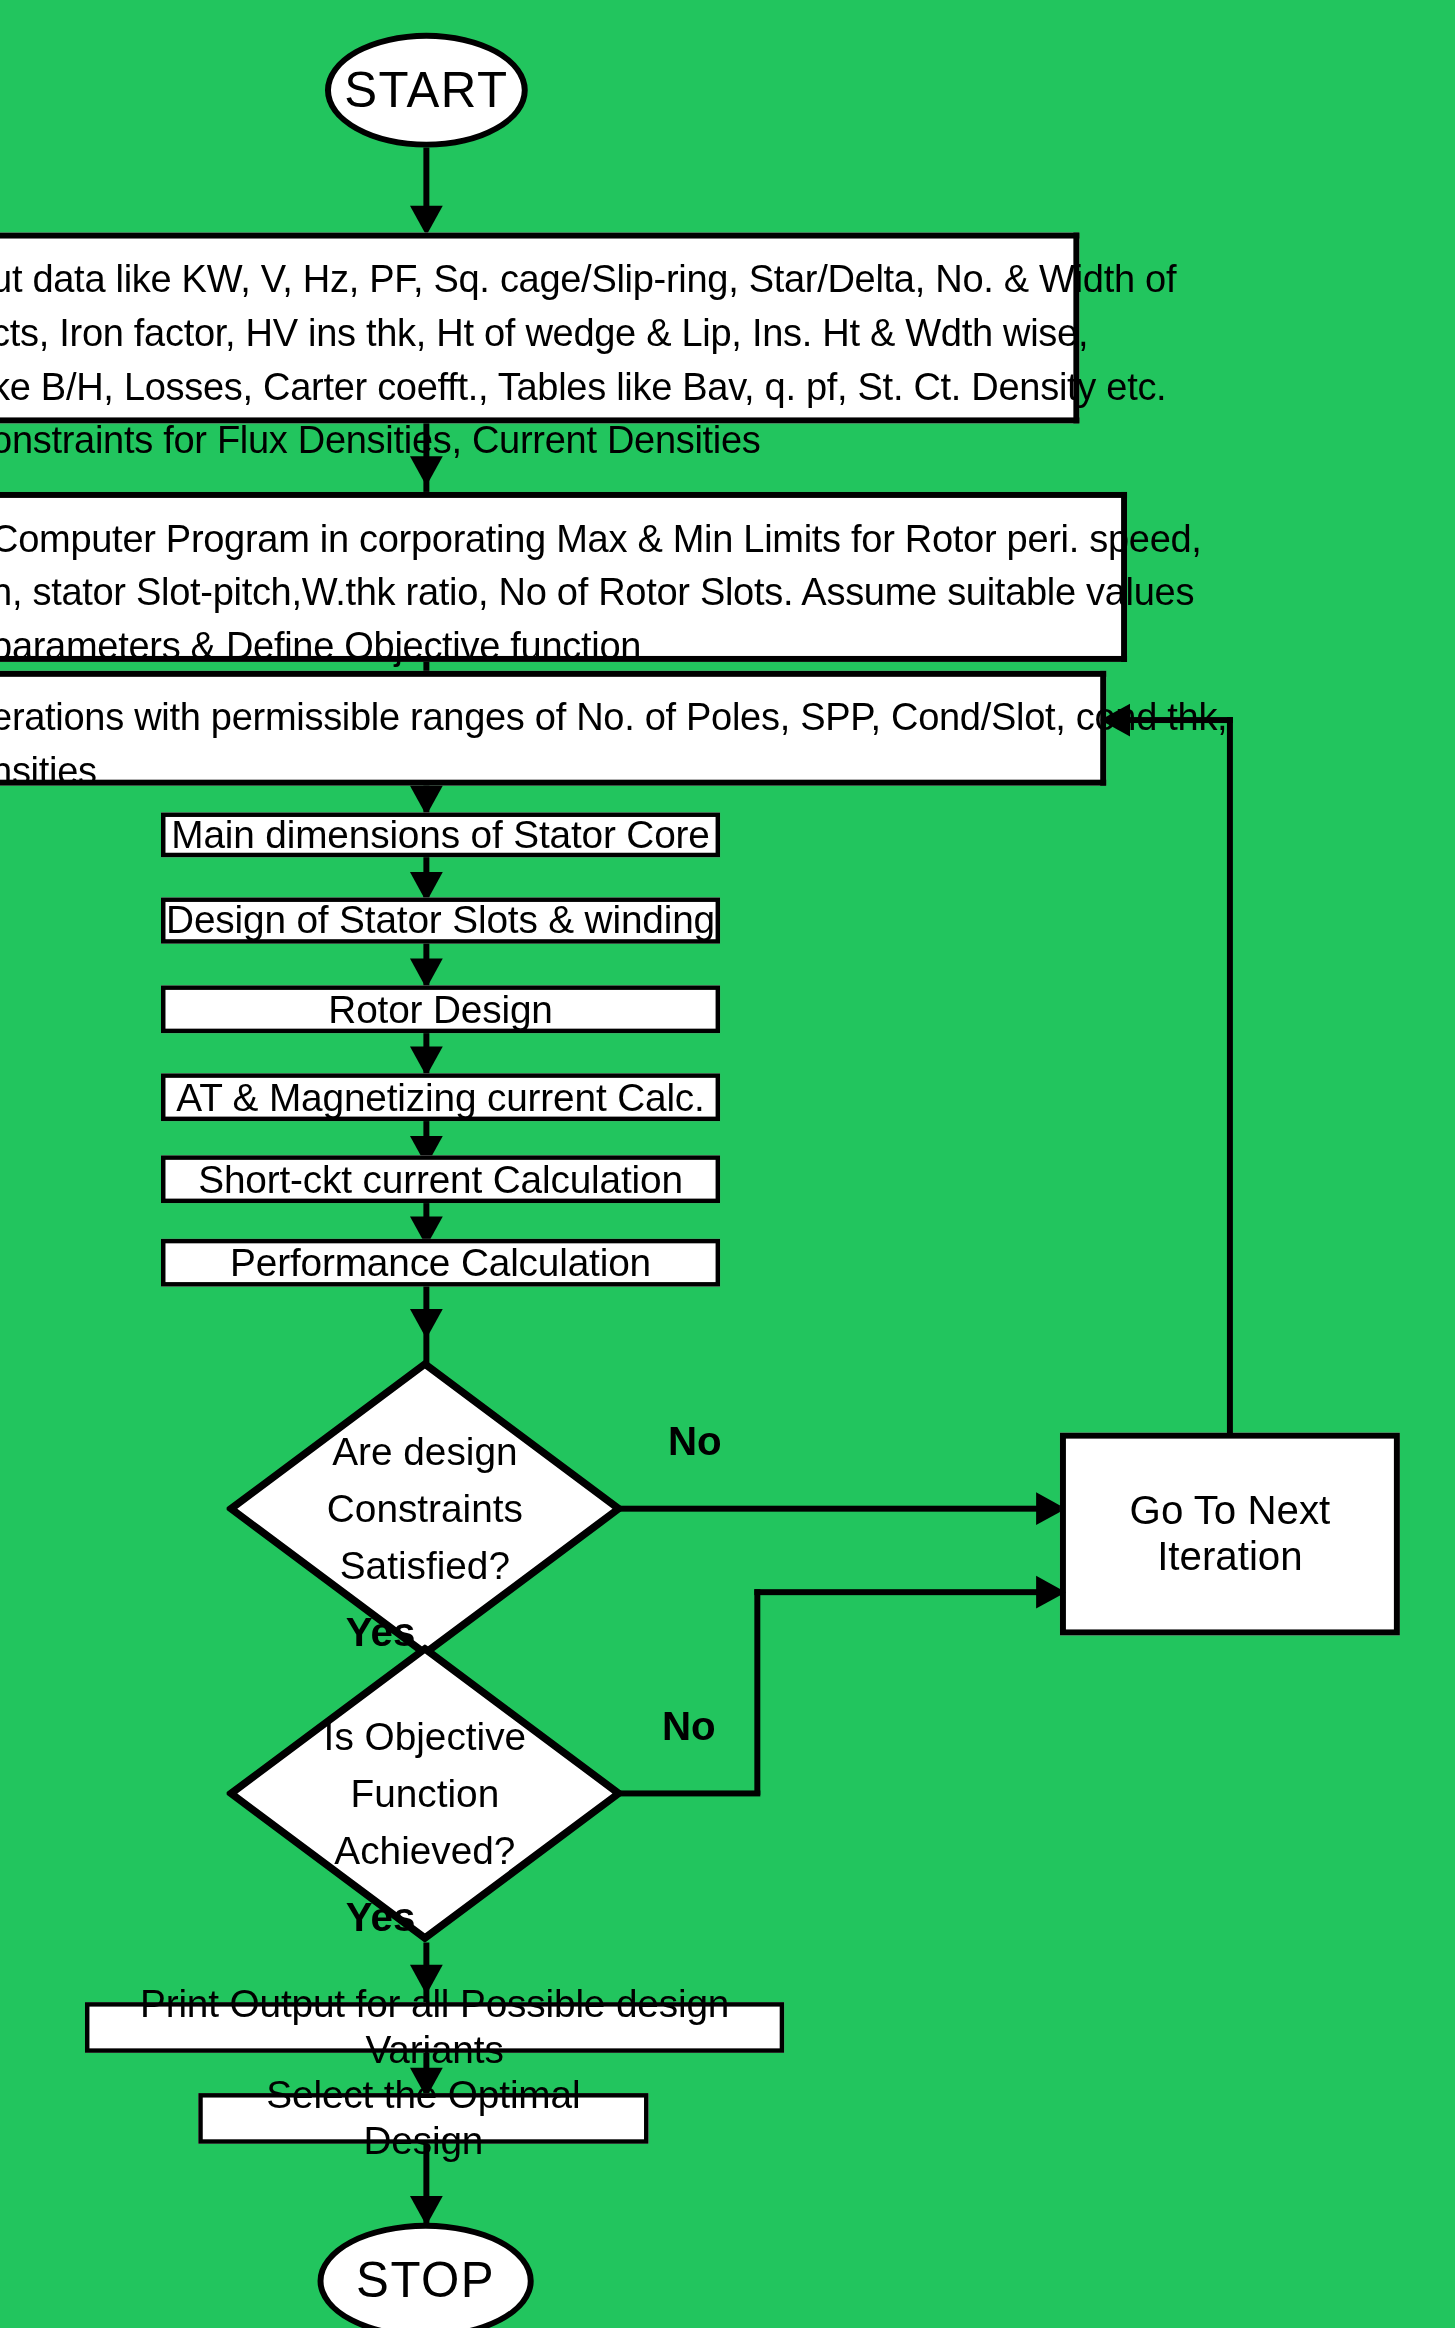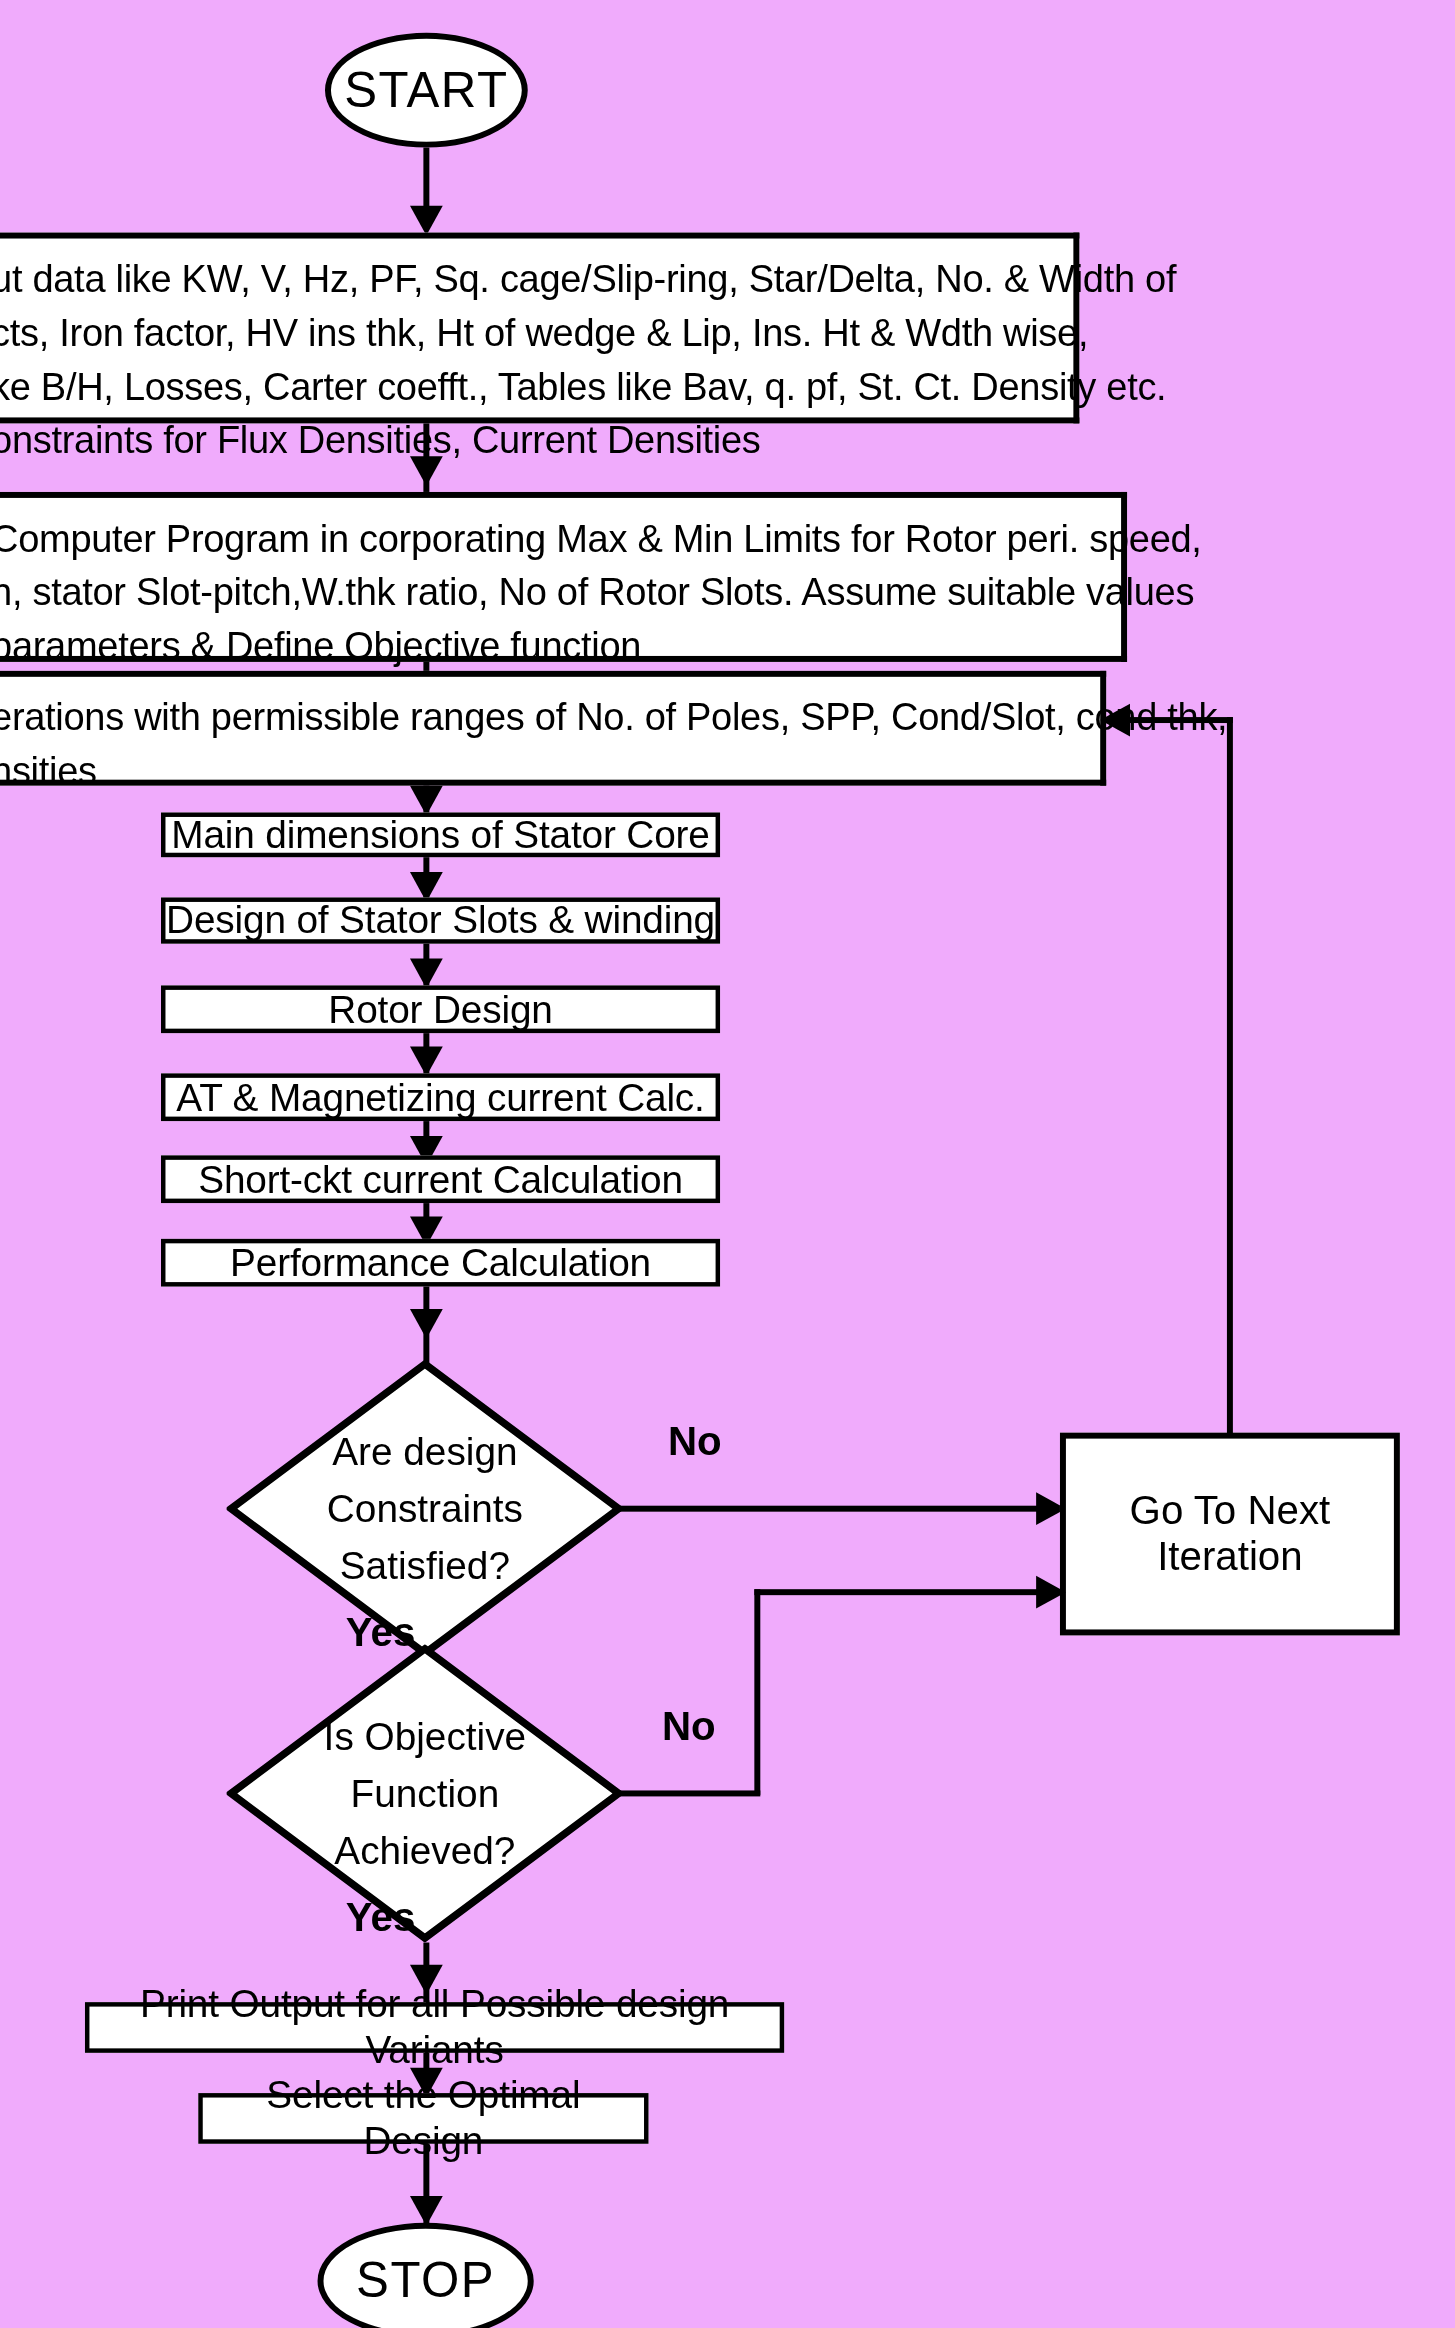--- a/index.html
+++ b/index.html
@@ -8,21 +8,21 @@
     background: #ffffff;
   }
   body {
     font-family: "Liberation Sans", sans-serif;
     color: #000000;
   }
   #canvas {
     position: relative;
     width: 1455px;
     height: 2328px;
-    background: #f0abfc;
+    background: #22c55e;
     overflow: hidden;
   }
 
   
   .node {
     position: absolute;
     box-sizing: border-box;
     background: #ffffff;
     color: #000;
     display: flex;

